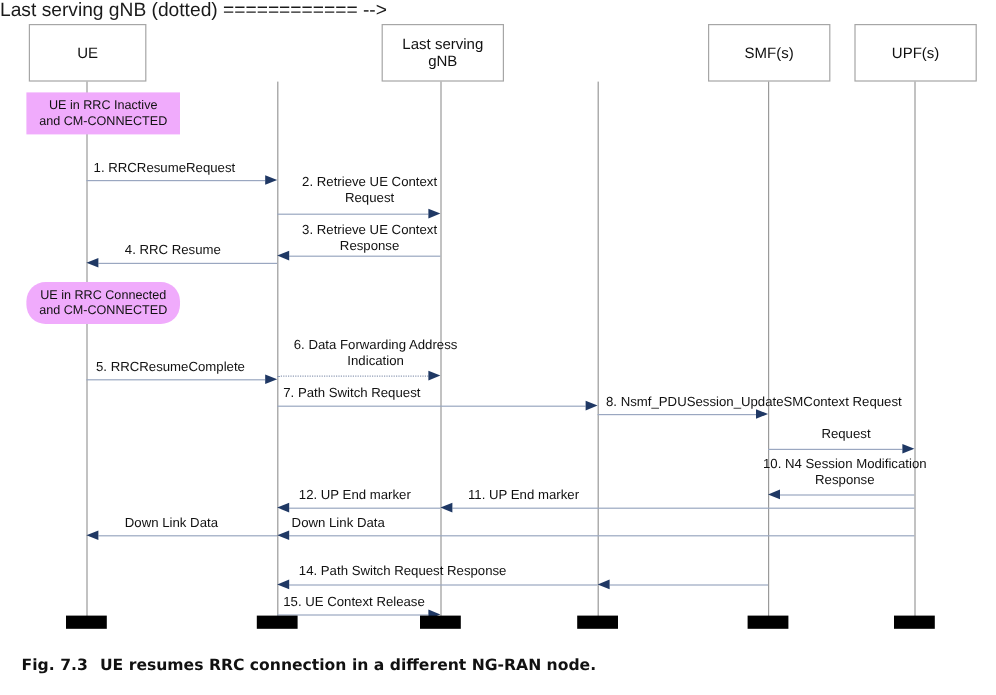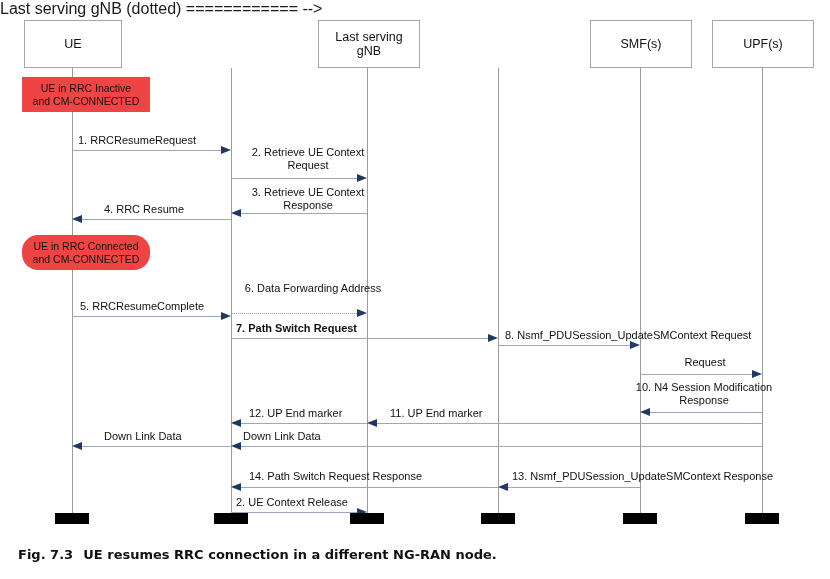--- a/index.html
+++ b/index.html
@@ -40,21 +40,21 @@
     background: #9a9a9a;
   }
   .term-bar {
     position: absolute;
     background: #000000;
     height: 11px;
   }
   .state-box {
     position: absolute;
     box-sizing: border-box;
-    background: #ef4444;
+    background: #f0abfc;
     display: flex;
     flex-direction: column;
     align-items: center;
     justify-content: center;
     text-align: center;
     font-size: 10.5px;
     line-height: 13px;
     color: #111111;
     padding: 3px 6px;
   }
@@ -164,25 +164,26 @@
 
   
   <div class="msg-line" style="left:72px; top:316px; width:149px;"></div>
   <div class="arrow right" style="left:221px; top:311.5px;"></div>
   <div class="msg-label" style="left:80px; top:300px;">5. RRCResumeComplete</div>
 
    Last serving gNB (dotted) ============ --&gt;
   <div class="msg-line dotted" style="left:231px; top:313px; width:126px;"></div>
   <div class="arrow right" style="left:357px; top:308.5px;"></div>
   <div class="msg-label center" style="left:232px; top:282px; width:162px;">6. Data Forwarding Address</div>
+  <div class="msg-label center" style="left:232px; top:295px; width:162px;">Indication</div>
 
   
   <div class="msg-line" style="left:231px; top:338px; width:257px;"></div>
   <div class="arrow right" style="left:488px; top:333.5px;"></div>
-  <div class="msg-label" style="left:236px; top:322px;font-weight:bold;">7. Path Switch Request</div>
+  <div class="msg-label" style="left:236px; top:322px;">7. Path Switch Request</div>
 
   
   <div class="msg-line" style="left:498px; top:345px; width:132px;"></div>
   <div class="arrow right" style="left:630px; top:340.5px;"></div>
   <div class="msg-label" style="left:505px; top:329px;">8. Nsmf_PDUSession_UpdateSMContext Request</div>
 
   
   <div class="msg-line" style="left:640px; top:374px; width:112px;"></div>
   <div class="arrow right" style="left:752px; top:369.5px;"></div>
   <div class="msg-label center" style="left:625px; top:356px; width:160px;">Request</div>
@@ -209,31 +210,30 @@
   <div class="msg-label" style="left:243px; top:430px;">Down Link Data</div>
 
   
   <div class="msg-line" style="left:82px; top:446px; width:149px;"></div>
   <div class="arrow left" style="left:72px; top:441.5px;"></div>
   <div class="msg-label" style="left:104px; top:430px;">Down Link Data</div>
 
   
   <div class="msg-line" style="left:508px; top:487px; width:132px;"></div>
   <div class="arrow left" style="left:498px; top:482.5px;"></div>
-  <div class="msg-label" style="left:512px; top:470px;">13. Nsmf_PDUSession_UpdateSMContext Response</div>
 
   
   <div class="msg-line" style="left:241px; top:487px; width:257px;"></div>
   <div class="arrow left" style="left:231px; top:482.5px;"></div>
   <div class="msg-label" style="left:249px; top:470px;">14. Path Switch Request Response</div>
 
   
   <div class="msg-line" style="left:231px; top:512px; width:126px;"></div>
   <div class="arrow right" style="left:357px; top:507.5px;"></div>
-  <div class="msg-label" style="left:236px; top:496px;">2. UE Context Release</div>
+  <div class="msg-label" style="left:236px; top:496px;">15. UE Context Release</div>
 
   
   <div class="term-bar" style="left:55px; top:513px; width:34px;"></div>
   <div class="term-bar" style="left:214px; top:513px; width:34px;"></div>
   <div class="term-bar" style="left:350px; top:513px; width:34px;"></div>
   <div class="term-bar" style="left:481px; top:513px; width:34px;"></div>
   <div class="term-bar" style="left:623px; top:513px; width:34px;"></div>
   <div class="term-bar" style="left:745px; top:513px; width:34px;"></div>
 
   

